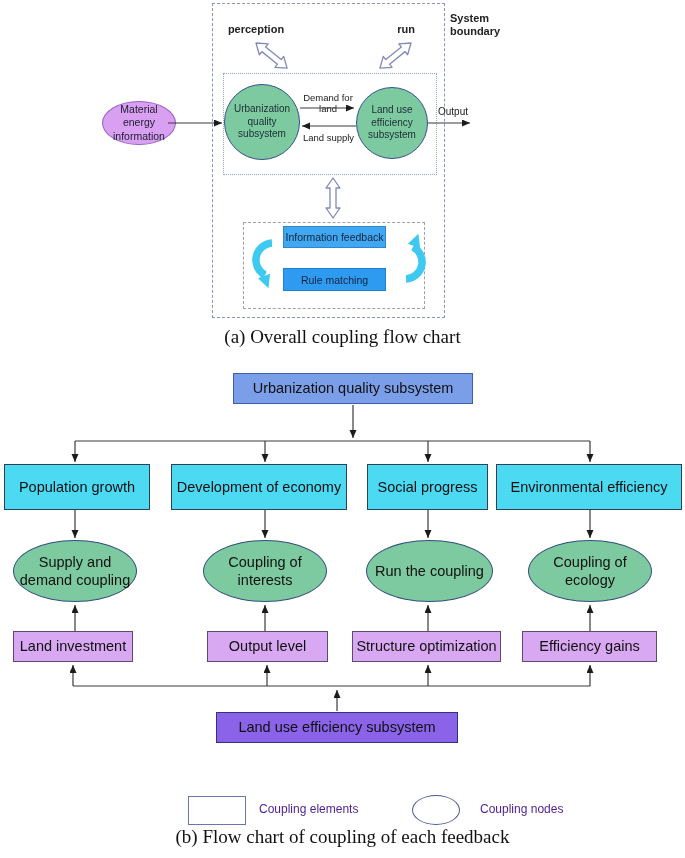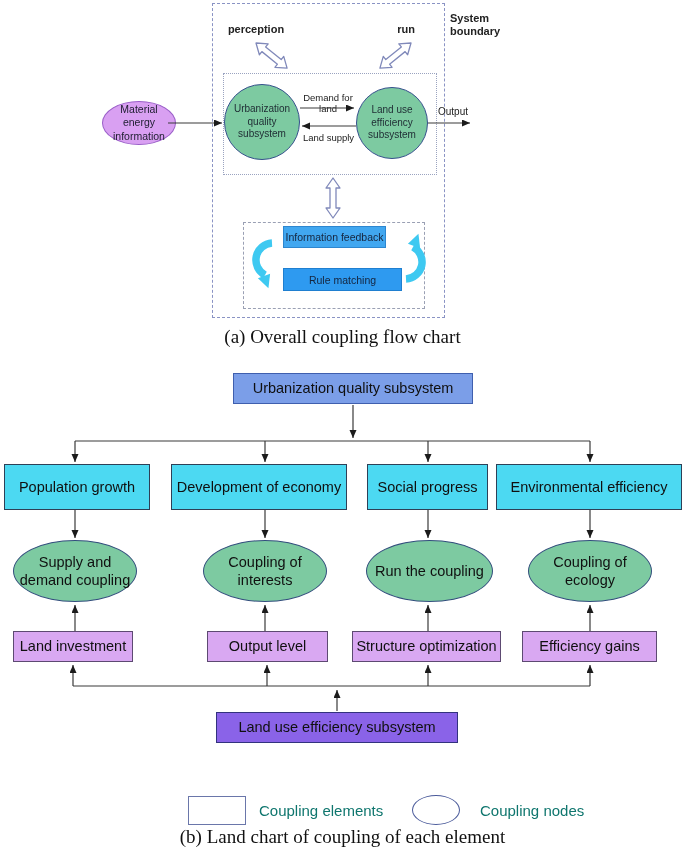--- a/index.html
+++ b/index.html
@@ -25,21 +25,21 @@
   .caption{font-family:"Liberation Serif","DejaVu Serif",serif;font-size:19px;color:#111;text-align:center;width:100%;}
   
   .b-label{font-size:14.5px;color:#101010;line-height:1.25;}
   .top-box{background:#7b9ee8;border:1px solid #3f5fae;}
   .elem-box{background:#4cd9f2;border:1px solid #2e4057;}
   .node-ellipse{background:#7dcaa1;border:1px solid #334e7d;border-radius:50%;padding:0 4px;}
   .factor-box{background:#d9a8f2;border:1px solid #5d4a72;}
   .bottom-box{background:#8a63e8;border:1px solid #32327e;}
   .legend-rect{background:#fff;border:1.5px solid #6a76aa;}
   .legend-ellipse{background:#fff;border:1.5px solid #4a5a9a;border-radius:50%;}
-  .legend-label{font-size:15px;color:#0f766e;}
+  .legend-label{font-size:12px;color:#4c1d95;}
   svg.wires{position:absolute;left:0;top:0;pointer-events:none;z-index:6;}
 </style>
 </head>
 <body>
 
 <div class="canvas">
 
   <div class="abs sys-boundary" style="left:212px;top:3px;width:233px;height:315px;"></div>
   <div class="abs inner-dotted" style="left:223px;top:73px;width:214px;height:102px;"></div>
   <div class="abs feedback-dashed" style="left:243px;top:222px;width:182px;height:87px;"></div>
@@ -52,21 +52,21 @@
 
   <div class="abs ellipse grn-circle ctr" style="left:224px;top:84px;width:76px;height:76px;padding:0 1px;">Urbanization quality subsystem</div>
   <div class="abs ellipse grn-circle ctr" style="left:356px;top:87px;width:72px;height:72px;padding:0 12px;">Land use efficiency subsystem</div>
 
   <div class="abs lbl-sm ctr" style="left:296px;top:92px;width:64px;">Demand for land</div>
   <div class="abs lbl-sm ctr" style="left:301px;top:132px;width:55px;">Land supply</div>
   <div class="abs lbl-sm" style="left:438px;top:106px;font-size:10px;">Output</div>
 
 
   <div class="abs blue-box1 ctr" style="left:283px;top:226px;width:103px;height:22px;">Information feedback</div>
-  <div class="abs blue-box2 ctr" style="left:283px;top:268px;width:119px;height:23px;">Rule matching</div>
+  <div class="abs blue-box2 ctr" style="left:283px;top:268px;width:103px;height:23px;">Rule matching</div>
 
   <div class="abs caption" style="left:0;top:326px;">(a) Overall coupling flow chart</div>
 
   <div class="abs top-box ctr b-label" style="left:233px;top:373px;width:240px;height:31px;">Urbanization quality subsystem</div>
 
   <div class="abs elem-box ctr b-label" style="left:4px;top:464px;width:146px;height:46px;">Population growth</div>
   <div class="abs elem-box ctr b-label" style="left:171px;top:464px;width:176px;height:46px;">Development of economy</div>
   <div class="abs elem-box ctr b-label" style="left:367px;top:464px;width:121px;height:46px;">Social progress</div>
   <div class="abs elem-box ctr b-label" style="left:496px;top:464px;width:186px;height:46px;">Environmental efficiency</div>
 
@@ -80,21 +80,21 @@
   <div class="abs factor-box ctr b-label" style="left:352px;top:631px;width:149px;height:31px;">Structure optimization</div>
   <div class="abs factor-box ctr b-label" style="left:522px;top:631px;width:135px;height:31px;">Efficiency gains</div>
 
   <div class="abs bottom-box ctr b-label" style="left:216px;top:712px;width:242px;height:31px;">Land use efficiency subsystem</div>
 
   <div class="abs legend-rect" style="left:188px;top:796px;width:58px;height:29px;"></div>
   <div class="abs legend-label" style="left:259px;top:802px;">Coupling elements</div>
   <div class="abs legend-ellipse" style="left:412px;top:795px;width:48px;height:30px;"></div>
   <div class="abs legend-label" style="left:480px;top:802px;">Coupling nodes</div>
 
-  <div class="abs caption" style="left:0;top:826px;">(b) Land chart of coupling of each element</div>
+  <div class="abs caption" style="left:0;top:826px;">(b) Flow chart of coupling of each feedback</div>
 
   <svg class="wires" width="685" height="858" viewBox="0 0 685 858">
     <defs>
       <marker id="arw" markerWidth="9" markerHeight="8" refX="8" refY="3.5" orient="auto" markerUnits="userSpaceOnUse">
         <path d="M0,0 L8,3.5 L0,7 Z" fill="#1b1b1b"></path>
       </marker>
     </defs>
 
     <g stroke="#3a3a3a" stroke-width="1.2">
       <line x1="168" y1="123" x2="222" y2="123" marker-end="url(#arw)"></line>

